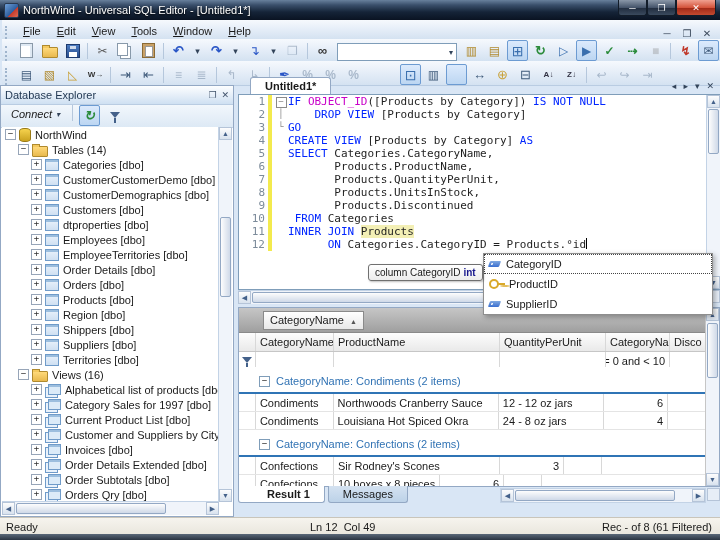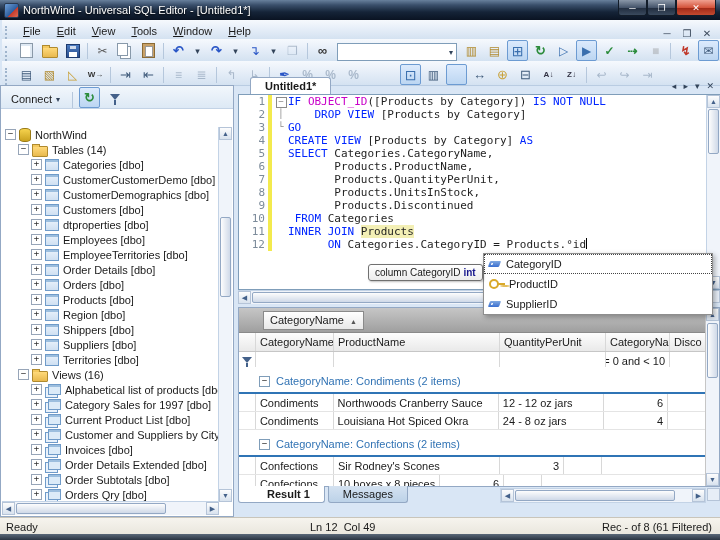--- a/index.html
+++ b/index.html
@@ -94,21 +94,21 @@
     border-top:6px solid #44618a;position:relative;margin-top:-2px;}
   .funnel::after{content:"";position:absolute;top:0;left:-1px;width:2px;height:5px;background:#44618a;}
   
   #explorer{position:absolute;left:0;top:85px;width:234px;height:432px;background:#fff;
     border:1px solid #93a8c4;box-sizing:border-box;}
   .phead{height:18px;background:linear-gradient(#fdfeff,#cfe0f2);border-bottom:1px solid #b9cce2;
     display:flex;align-items:center;padding:0 4px;color:#1e3550;}
   .phbtns{margin-left:auto;display:flex;gap:5px;color:#41536b;font-size:9px;}
   .phb.float::before{content:"❐";} .phb.close::before{content:"✕";}
   .ptool{height:22px;background:linear-gradient(#f2f7fc,#dde9f5);border-bottom:1px solid #c3d3e6;
-    display:flex;align-items:flex-end;padding:0 3px;gap:2px;}
+    display:flex;align-items:flex-start;padding:0 3px;gap:2px;font-style:italic;}
   .connectbtn{display:flex;align-items:center;gap:4px;padding:2px 6px;border:1px solid transparent;border-radius:2px;}
   .carrow{font-size:8px;color:#33445a;}
   #tree{position:absolute;left:1px;top:41px;right:14px;bottom:14px;overflow:hidden;background:#fff;}
   .trow{height:15px;display:flex;align-items:center;white-space:nowrap;}
   .exp{width:9px;height:9px;border:1px solid #97a5b8;background:#fff;color:#333;
     font-size:9px;line-height:7px;text-align:center;margin-right:3px;flex:none;font-family:"DejaVu Sans Mono",monospace;}
   .tico{flex:none;margin-right:4px;}
   .ic-database{width:10px;height:12px;background:linear-gradient(#f6d34e,#caa21f);
     border:1px solid #9a7b16;border-radius:5px/3px;}
   .ic-table{width:12px;height:10px;border:1px solid #6f9bc9;background:linear-gradient(#eaf2fb,#cfe0f2);
@@ -398,20 +398,27 @@
         <span class="tbtn dis">
           <span class="gly i-next"></span>
         </span>
         <span class="tbtn dis">
           <span class="gly i-last"></span>
         </span>
       </span>
   </div>
 
   <div id="explorer">
+    <div class="phead">
+      <span>Database Explorer</span>
+      <span class="phbtns">
+        <span class="phb float"></span>
+        <span class="phb close"></span>
+      </span>
+    </div>
     <div class="ptool">
       <span class="connectbtn">
         <span>Connect</span>
         <span class="carrow">▾</span>
       </span>
       <span class="tsep"></span>
       <span class="tbtn on">
           <span class="gly i-auto-refresh"></span>
         </span>
       <span class="tbtn">

